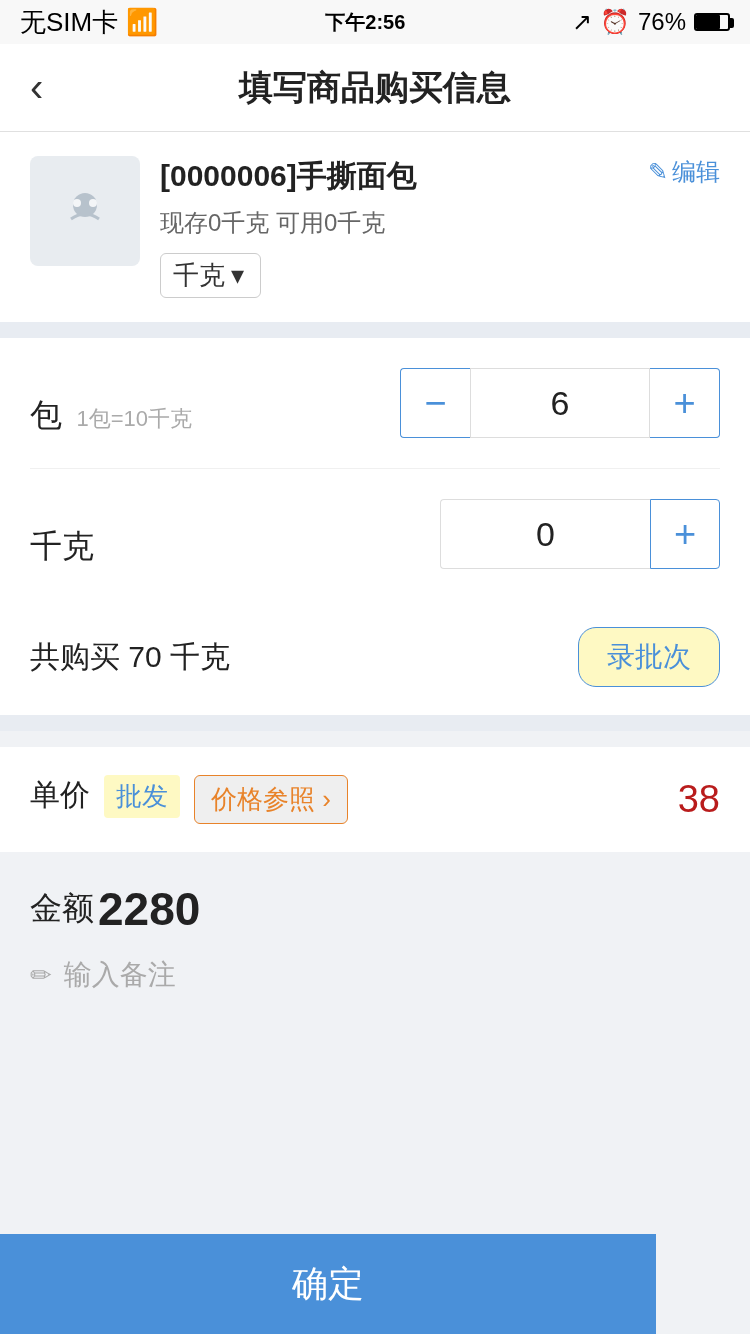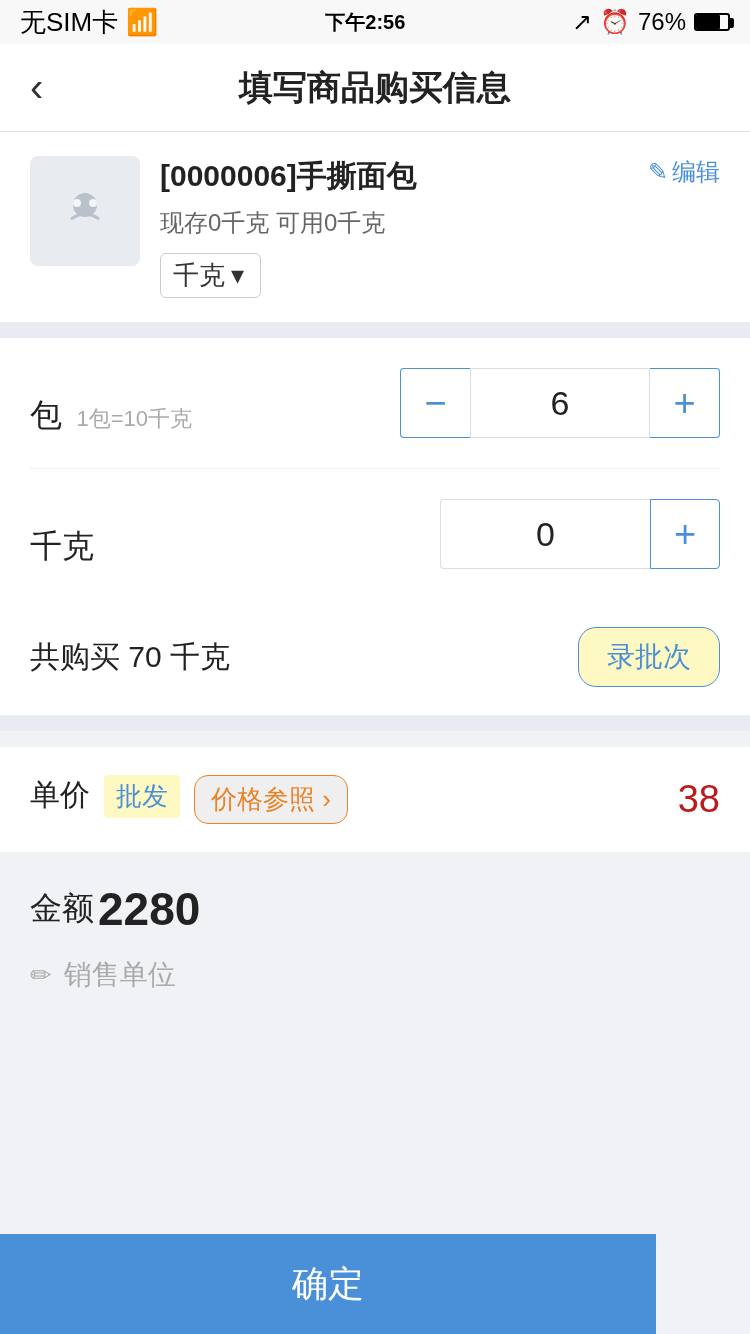--- a/index.html
+++ b/index.html
@@ -277,21 +277,21 @@
     }
     .price-tag {
       background: #fef9c3;
       color: #4a90d9;
       font-size: 26px;
       padding: 4px 12px;
       border-radius: 4px;
     }
     .price-ref-btn {
       border: 1.5px solid #e8832a;
-      border-radius: 14px;
+      border-radius: 6px;
       padding: 6px 16px;
       font-size: 26px;
       color: #e8832a;
       display: flex;
       align-items: center;
       gap: 4px;
       cursor: pointer;
     }
     .price-value {
       font-size: 38px;
@@ -444,19 +444,19 @@
   <span class="price-value">38</span>
 </div>
 
 <div class="amount-section">
   <div class="amount-row">
     <span class="amount-label">金额</span>
     <span class="amount-value">2280</span>
   </div>
   <div class="remark-row">
     <span class="remark-icon">✏</span>
-    <span>销售单位</span>
+    <span>输入备注</span>
   </div>
 </div>
 
 <div class="spacer"></div>
 
 <button class="confirm-btn">确定</button>
 
 </body></html>

